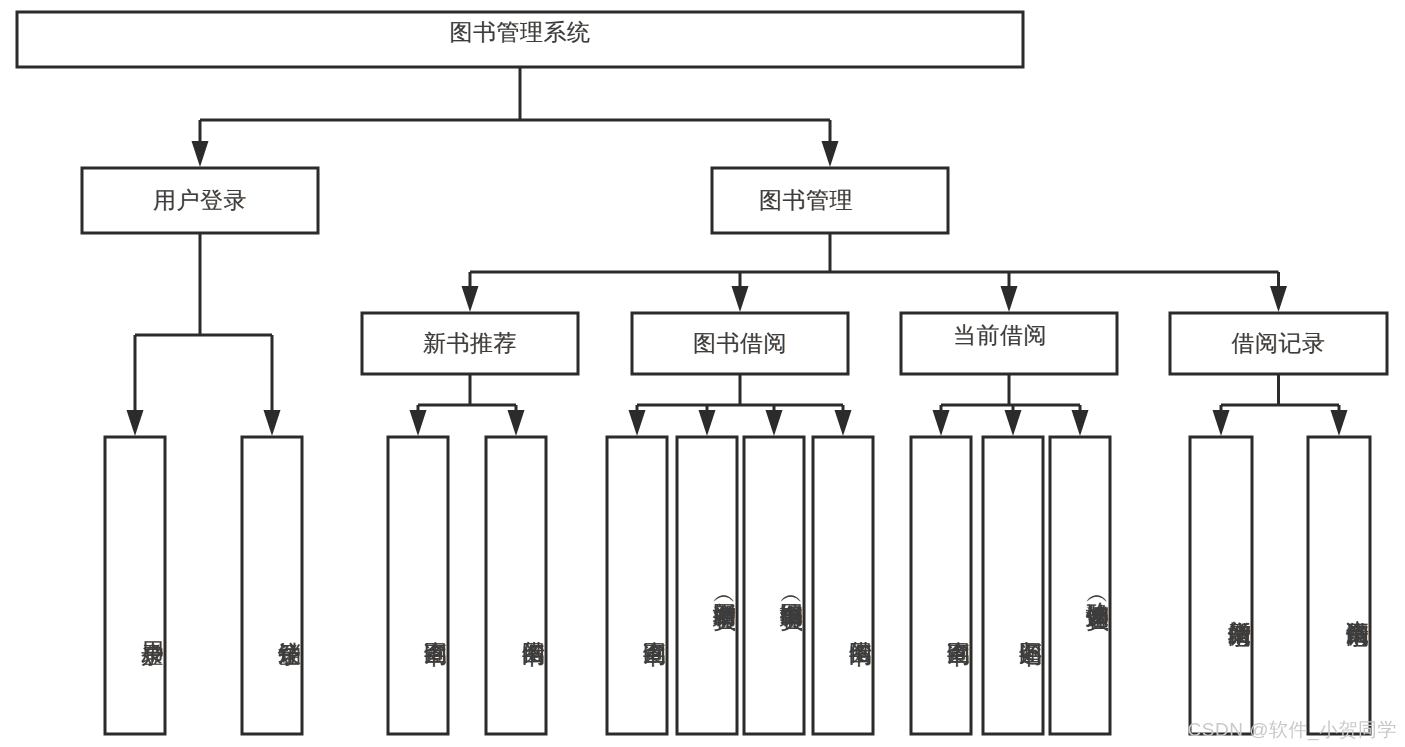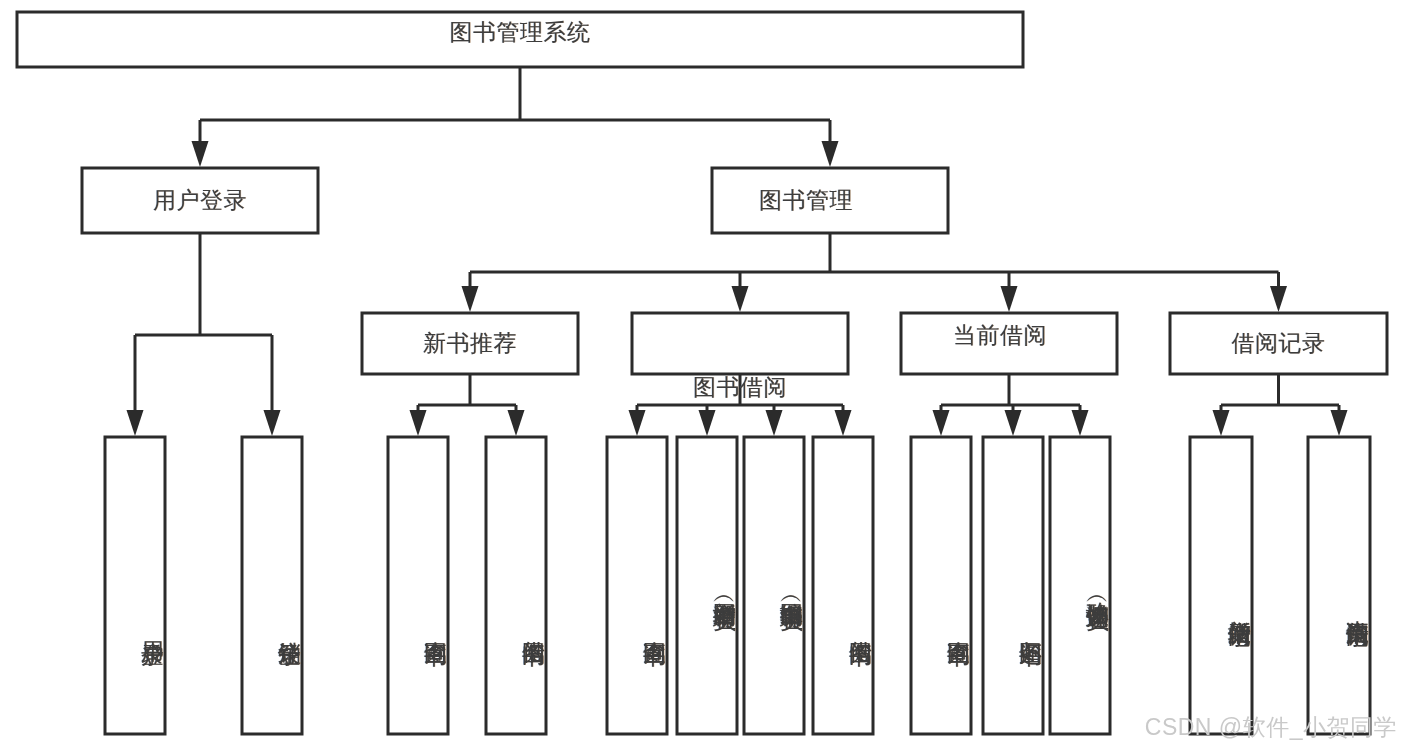--- a/index.html
+++ b/index.html
@@ -65,21 +65,21 @@
     writing-mode: vertical-rl;
     text-orientation: upright;
     letter-spacing: 1px;
     text-shadow: 0.6px 0 0 rgba(180,120,60,0.45), -0.6px 0 0 rgba(90,140,200,0.35);
     pointer-events: none;
   }
   .watermark {
     position: absolute;
     right: 8px;
     bottom: 4px;
-    font-size: 23px;
+    font-size: 19px;
     color: #c9c9c9;
     white-space: nowrap;
     letter-spacing: 0.5px;
     pointer-events: none;
   }
 </style>
 </head>
 <body>
 
 <div id="diagram-root">
@@ -169,21 +169,21 @@
       <rect x="983" y="437" width="60" height="297" class="node-box"></rect>
       <rect x="1050" y="437" width="60" height="297" class="node-box"></rect>
       <rect x="1190" y="437" width="62" height="297" class="node-box"></rect>
       <rect x="1308" y="437" width="62" height="297" class="node-box"></rect>
     </svg>
   <div id="label-layer">
       <div class="node-label-h" style="left: 17px; top: 12px; width: 1006px; height: 41px;">图书管理系统</div>
       <div class="node-label-h" style="left: 82px; top: 168px; width: 236px; height: 65px;">用户登录</div>
       <div class="node-label-h" style="left: 712px; top: 168px; width: 188px; height: 65px;">图书管理</div>
       <div class="node-label-h" style="left: 362px; top: 313px; width: 216px; height: 61px;">新书推荐</div>
-      <div class="node-label-h" style="left: 632px; top: 313px; width: 216px; height: 61px; margin-top: 44px;">图书借阅</div>
+      <div class="node-label-h" style="left: 632px; top: 313px; width: 216px; height: 61px;">图书借阅</div>
       <div class="node-label-h" style="left: 892px; top: 313px; width: 216px; height: 44px;">当前借阅</div>
       <div class="node-label-h" style="left: 1170px; top: 313px; width: 217px; height: 61px; font-family: Liberation Mono, monospace;">借阅记录</div>
       <div class="node-label-v" style="left: 105px; top: 519px; width: 60px; height: 211px;">用户登录</div>
       <div class="node-label-v" style="left: 242px; top: 519px; width: 60px; height: 211px;">注销登录</div>
       <div class="node-label-v" style="left: 388px; top: 519px; width: 60px; height: 211px;">查询图书</div>
       <div class="node-label-v" style="left: 486px; top: 519px; width: 60px; height: 211px;">借阅图书</div>
       <div class="node-label-v" style="left: 607px; top: 519px; width: 60px; height: 211px;">查询图书</div>
       <div class="node-label-v" style="left: 677px; top: 447px; width: 60px; height: 283px;">新增图书（管理员）</div>
       <div class="node-label-v" style="left: 744px; top: 447px; width: 60px; height: 283px;">编辑图书（管理员）</div>
       <div class="node-label-v" style="left: 813px; top: 519px; width: 60px; height: 211px;">借阅图书</div>

